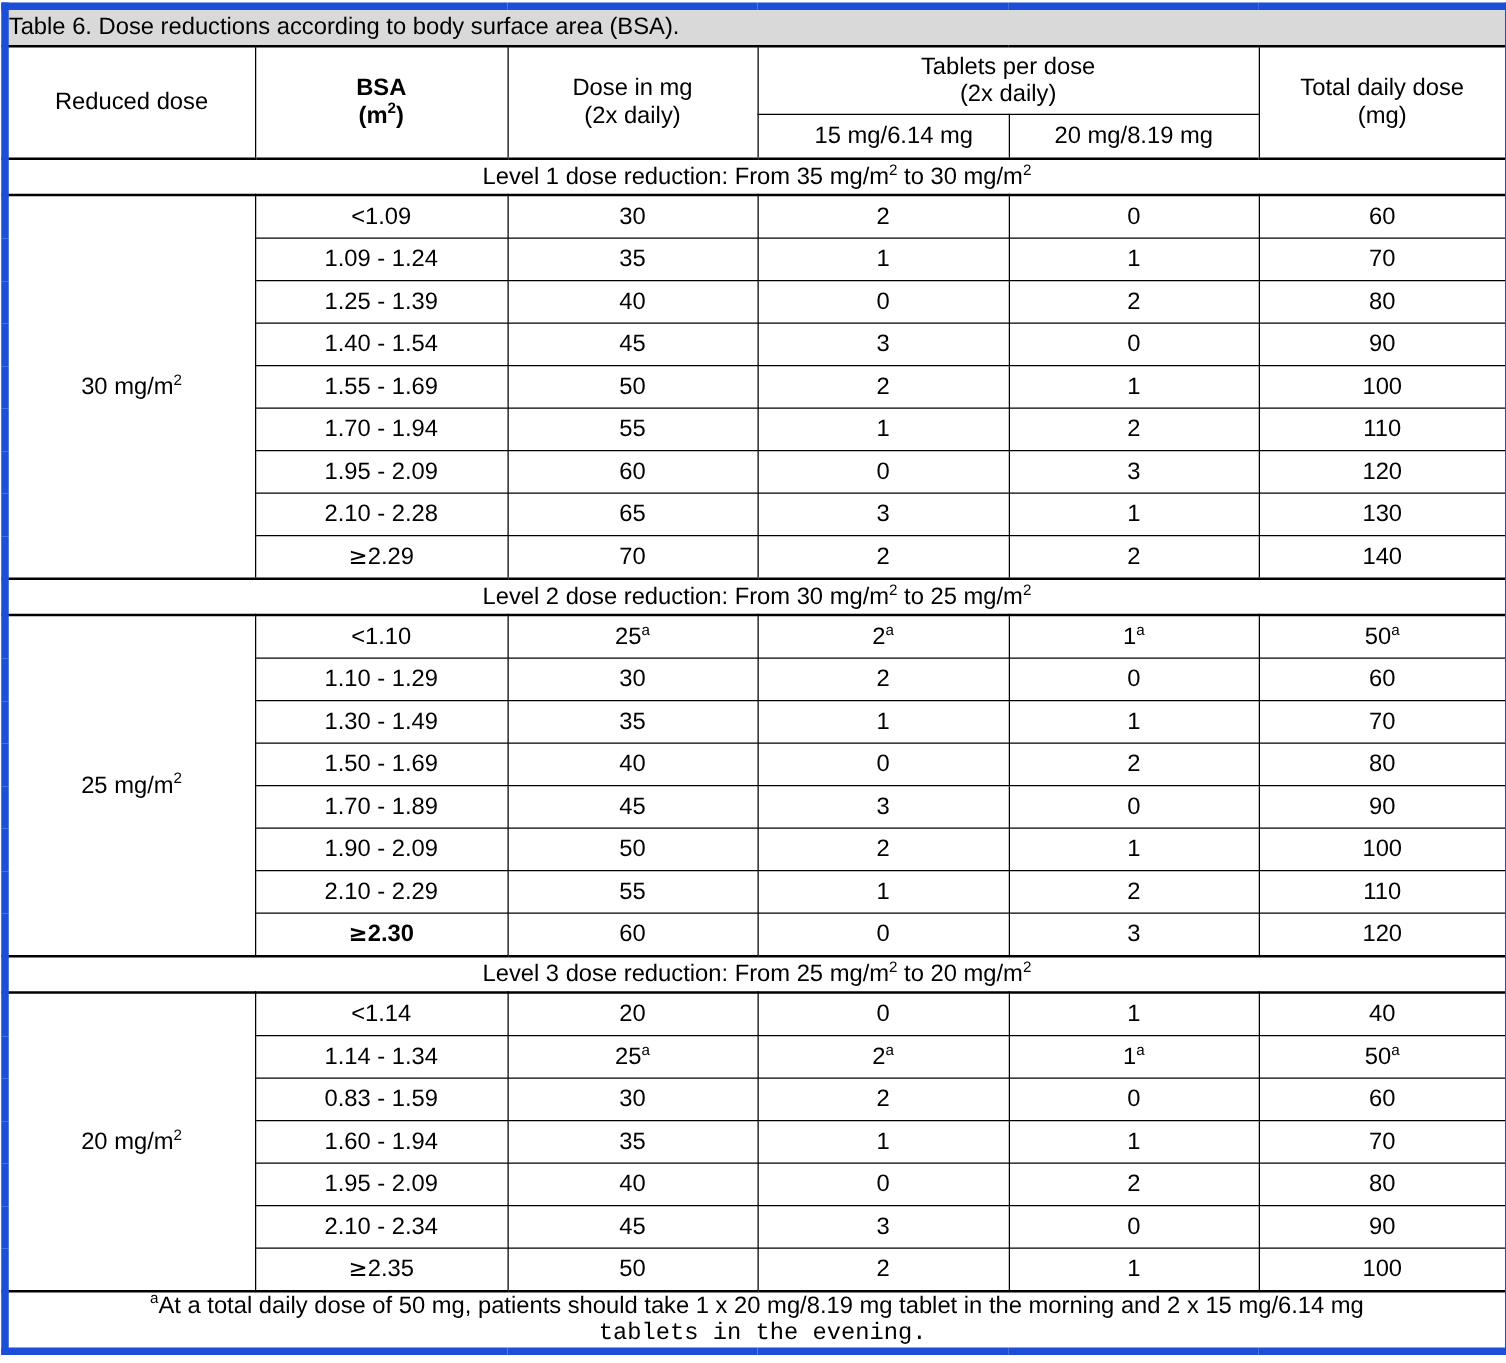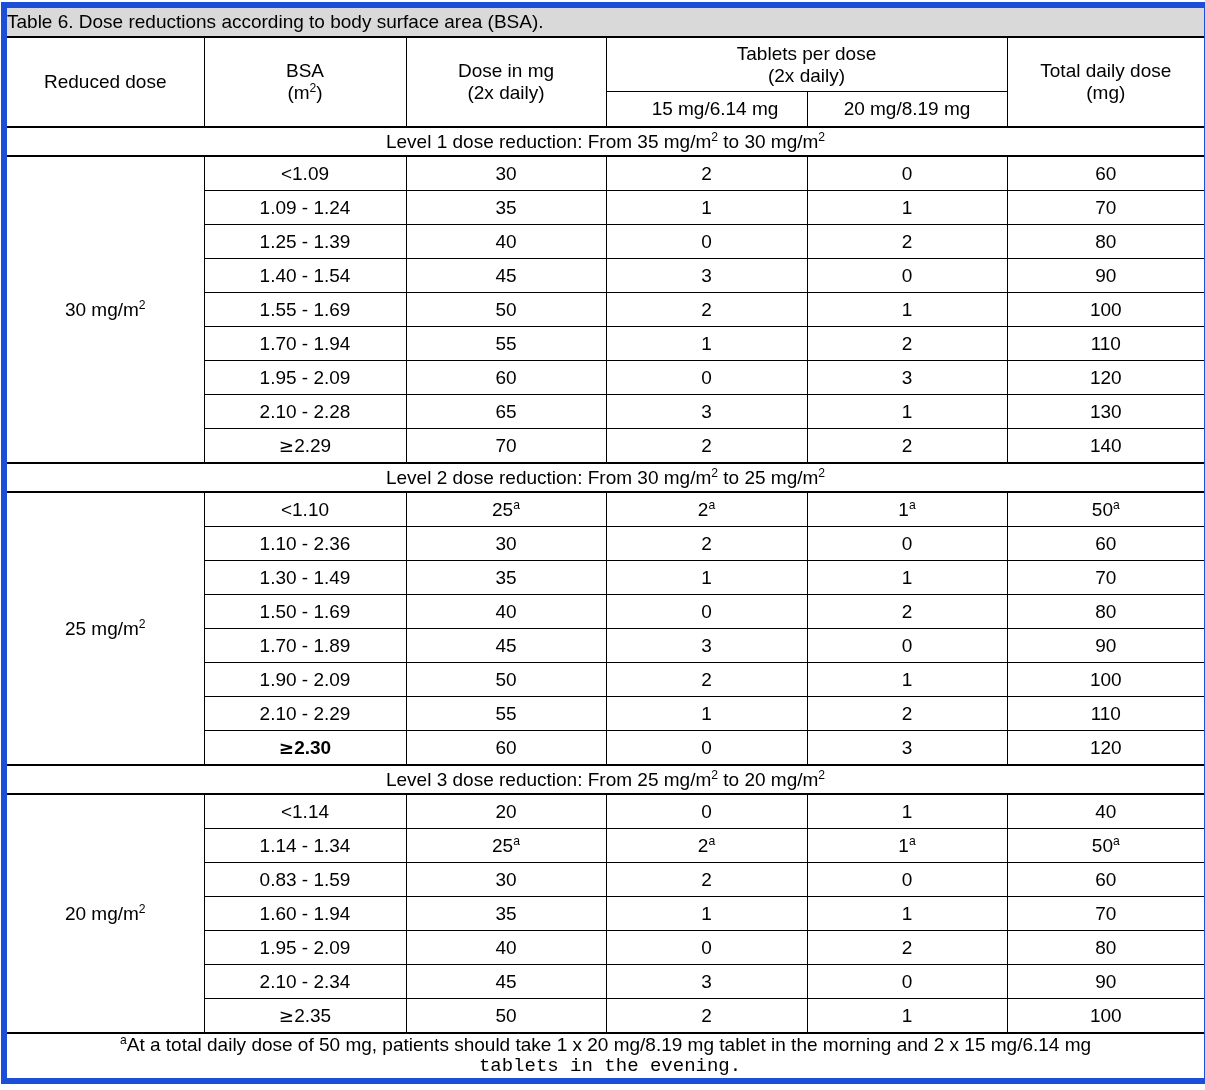--- a/index.html
+++ b/index.html
@@ -133,21 +133,21 @@
       <col style="width:201px">
       <col style="width:200px">
       <col style="width:200px">
     </colgroup>
     <tbody id="tbody-root">
         <tr>
           <td class="caption-cell" colspan="6">Table 6. Dose reductions according to body surface area (BSA).</td>
         </tr>
         <tr>
           <td class="hdr hdr-tall" rowspan="2" style="border-bottom: 2px solid rgb(0, 0, 0);">Reduced dose</td>
-          <td class="hdr hdr-tall" rowspan="2" style="border-bottom: 2px solid rgb(0, 0, 0);"><span>BSA</span><br><span>(m</span><sup>2</sup><span>)</span></td>
+          <td class="hdr hdr-tall" rowspan="2" style="border-bottom: 2px solid rgb(0, 0, 0); font-weight: bold;"><span>BSA</span><br><span>(m</span><sup>2</sup><span>)</span></td>
           <td class="hdr hdr-tall" rowspan="2" style="border-bottom: 2px solid rgb(0, 0, 0);"><span>Dose in mg</span><br><span>(2x daily)</span></td>
           <td class="hdr-group" colspan="2"><span>Tablets per dose</span><br><span>(2x daily)</span></td>
           <td class="hdr hdr-tall" rowspan="2" style="border-bottom: 2px solid rgb(0, 0, 0);"><span>Total daily dose</span><br><span>(mg)</span></td>
         </tr>
         <tr>
           <td class="hdr-sub" style="border-bottom: 2px solid rgb(0, 0, 0); padding-left: 17px;">15 mg/6.14 mg</td>
           <td class="hdr-sub" style="border-bottom: 2px solid rgb(0, 0, 0);">20 mg/8.19 mg</td>
         </tr>
         <tr>
           <td class="section-cell" colspan="6"><span>Level 1 dose reduction: From 35 mg/m</span><sup>2</sup><span> to 30 mg/m</span><sup>2</sup></td>
@@ -221,21 +221,21 @@
         </tr>
         <tr class="data-row">
           <td class="reduced-dose-cell" rowspan="8"><span>25 mg/m</span><sup>2</sup></td>
           <td class="bsa-cell">&lt;1.10</td>
           <td class="dose-cell"><span>25</span><sup>a</sup></td>
           <td class="tab-cell"><span>2</span><sup>a</sup></td>
           <td class="tab-cell"><span>1</span><sup>a</sup></td>
           <td class="total-cell"><span>50</span><sup>a</sup></td>
         </tr>
         <tr class="data-row">
-          <td class="bsa-cell">1.10 - 2.36</td>
+          <td class="bsa-cell">1.10 - 1.29</td>
           <td class="dose-cell">30</td>
           <td class="tab-cell">2</td>
           <td class="tab-cell">0</td>
           <td class="total-cell">60</td>
         </tr>
         <tr class="data-row">
           <td class="bsa-cell">1.30 - 1.49</td>
           <td class="dose-cell">35</td>
           <td class="tab-cell">1</td>
           <td class="tab-cell">1</td>

